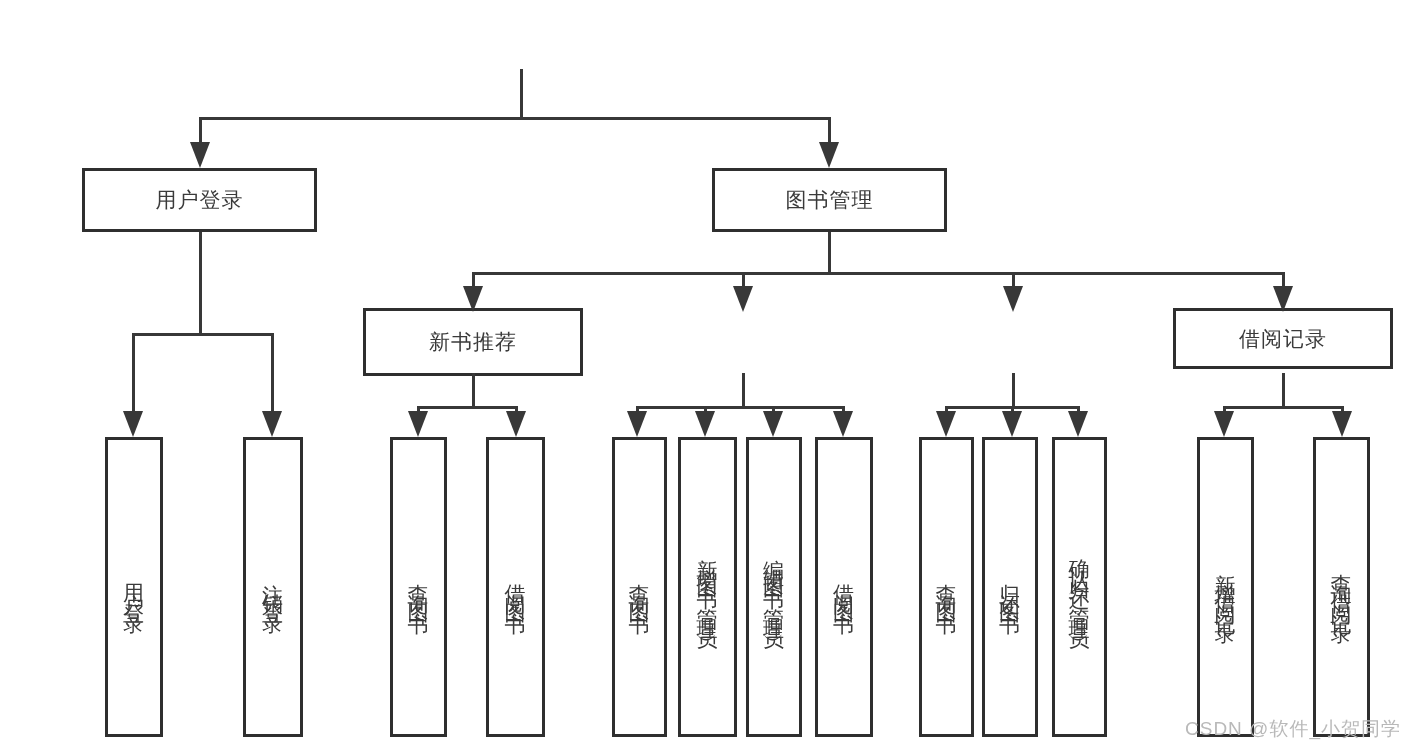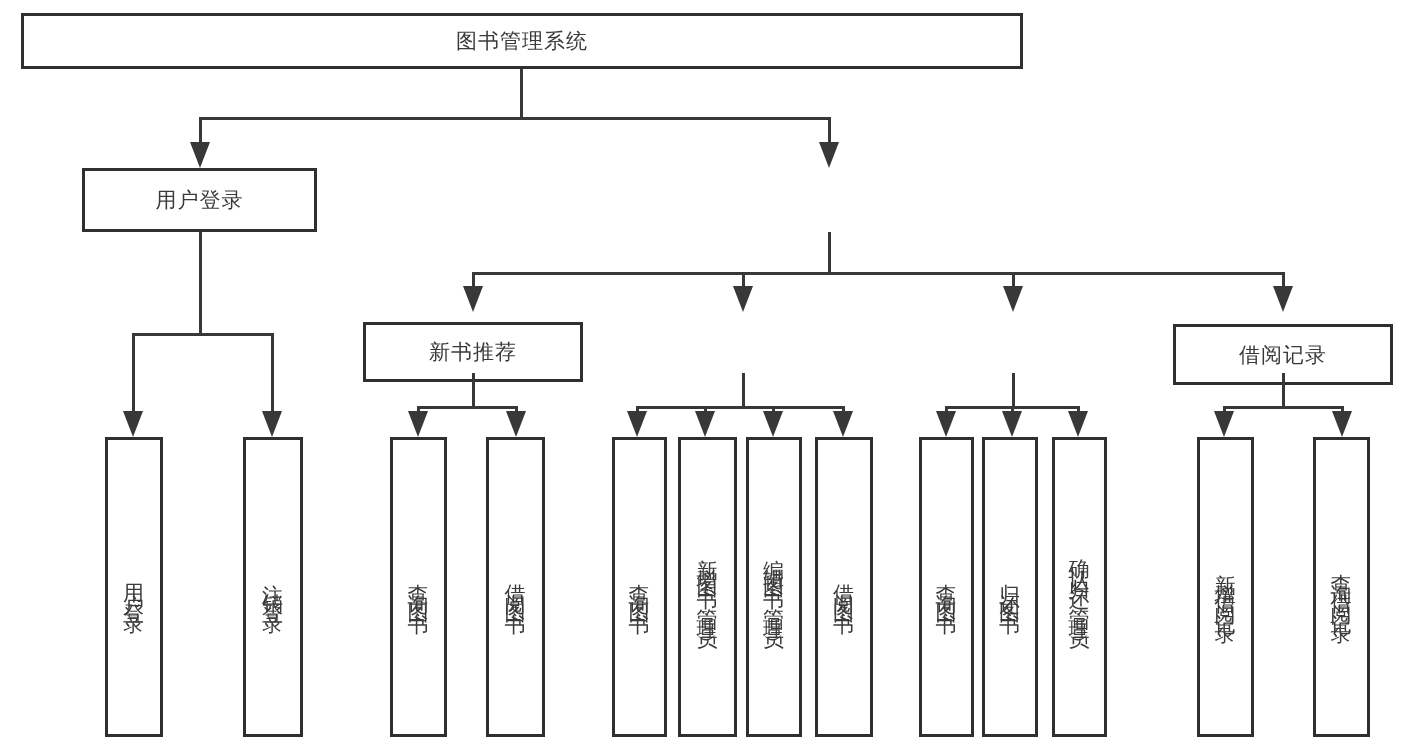--- a/index.html
+++ b/index.html
@@ -26,32 +26,32 @@
   }
   .watermark{
     position:absolute;color:var(--wm);font-size:19px;letter-spacing:1px;z-index:10;white-space:nowrap;
   }
 </style>
 </head>
 <body>
 
 <div id="stage" style="--line: #383838; --border: #2f2f2f; --fill: #ffffff; --text: #3a3a3a; --wm: #b9b9b9;">
 
-  <div class="box" style="left:21px;top:13px;width:1002px;height:56px">
-    <span>图书管理系统</span>
-  </div>
 
   <div class="box" style="left:82px;top:168px;width:235px;height:64px">
     <span>用户登录</span>
   </div>
+  <div class="box" style="left:712px;top:168px;width:235px;height:64px">
+    <span>图书管理</span>
+  </div>
 
-  <div class="box" style="left:363px;top:322px;width:220px;height:60px">
+  <div class="box" style="left:363px;top:308px;width:220px;height:68px">
     <span>新书推荐</span>
   </div>
-  <div class="box" style="left:1173px;top:324px;width:220px;height:61px">
+  <div class="box" style="left:1173px;top:308px;width:220px;height:61px">
     <span>借阅记录</span>
   </div>
 
   <div class="box vbox" style="left:105px;top:437px;width:58px;height:300px">
     <span>用户登录</span>
   </div>
   <div class="box vbox" style="left:243px;top:437px;width:60px;height:300px">
     <span>注销登录</span>
   </div>
   <div class="box vbox" style="left:390px;top:437px;width:57px;height:300px">
@@ -140,14 +140,15 @@
   <div class="vline" style="left:1077px;top:406px;height:14px"></div>
   <div class="arr" style="left:1068px;top:411px"></div>
 
   <div class="vline" style="left:1282px;top:373px;height:36px"></div>
   <div class="hline" style="left:1223px;top:406px;width:120px"></div>
   <div class="vline" style="left:1223px;top:406px;height:14px"></div>
   <div class="arr" style="left:1214px;top:411px"></div>
   <div class="vline" style="left:1341px;top:406px;height:14px"></div>
   <div class="arr" style="left:1332px;top:411px"></div>
 
+  <div class="watermark" style="left:1185px;top:716px">CSDN @软件_小贺同学</div>
 
 </div>
 
 </body></html>

